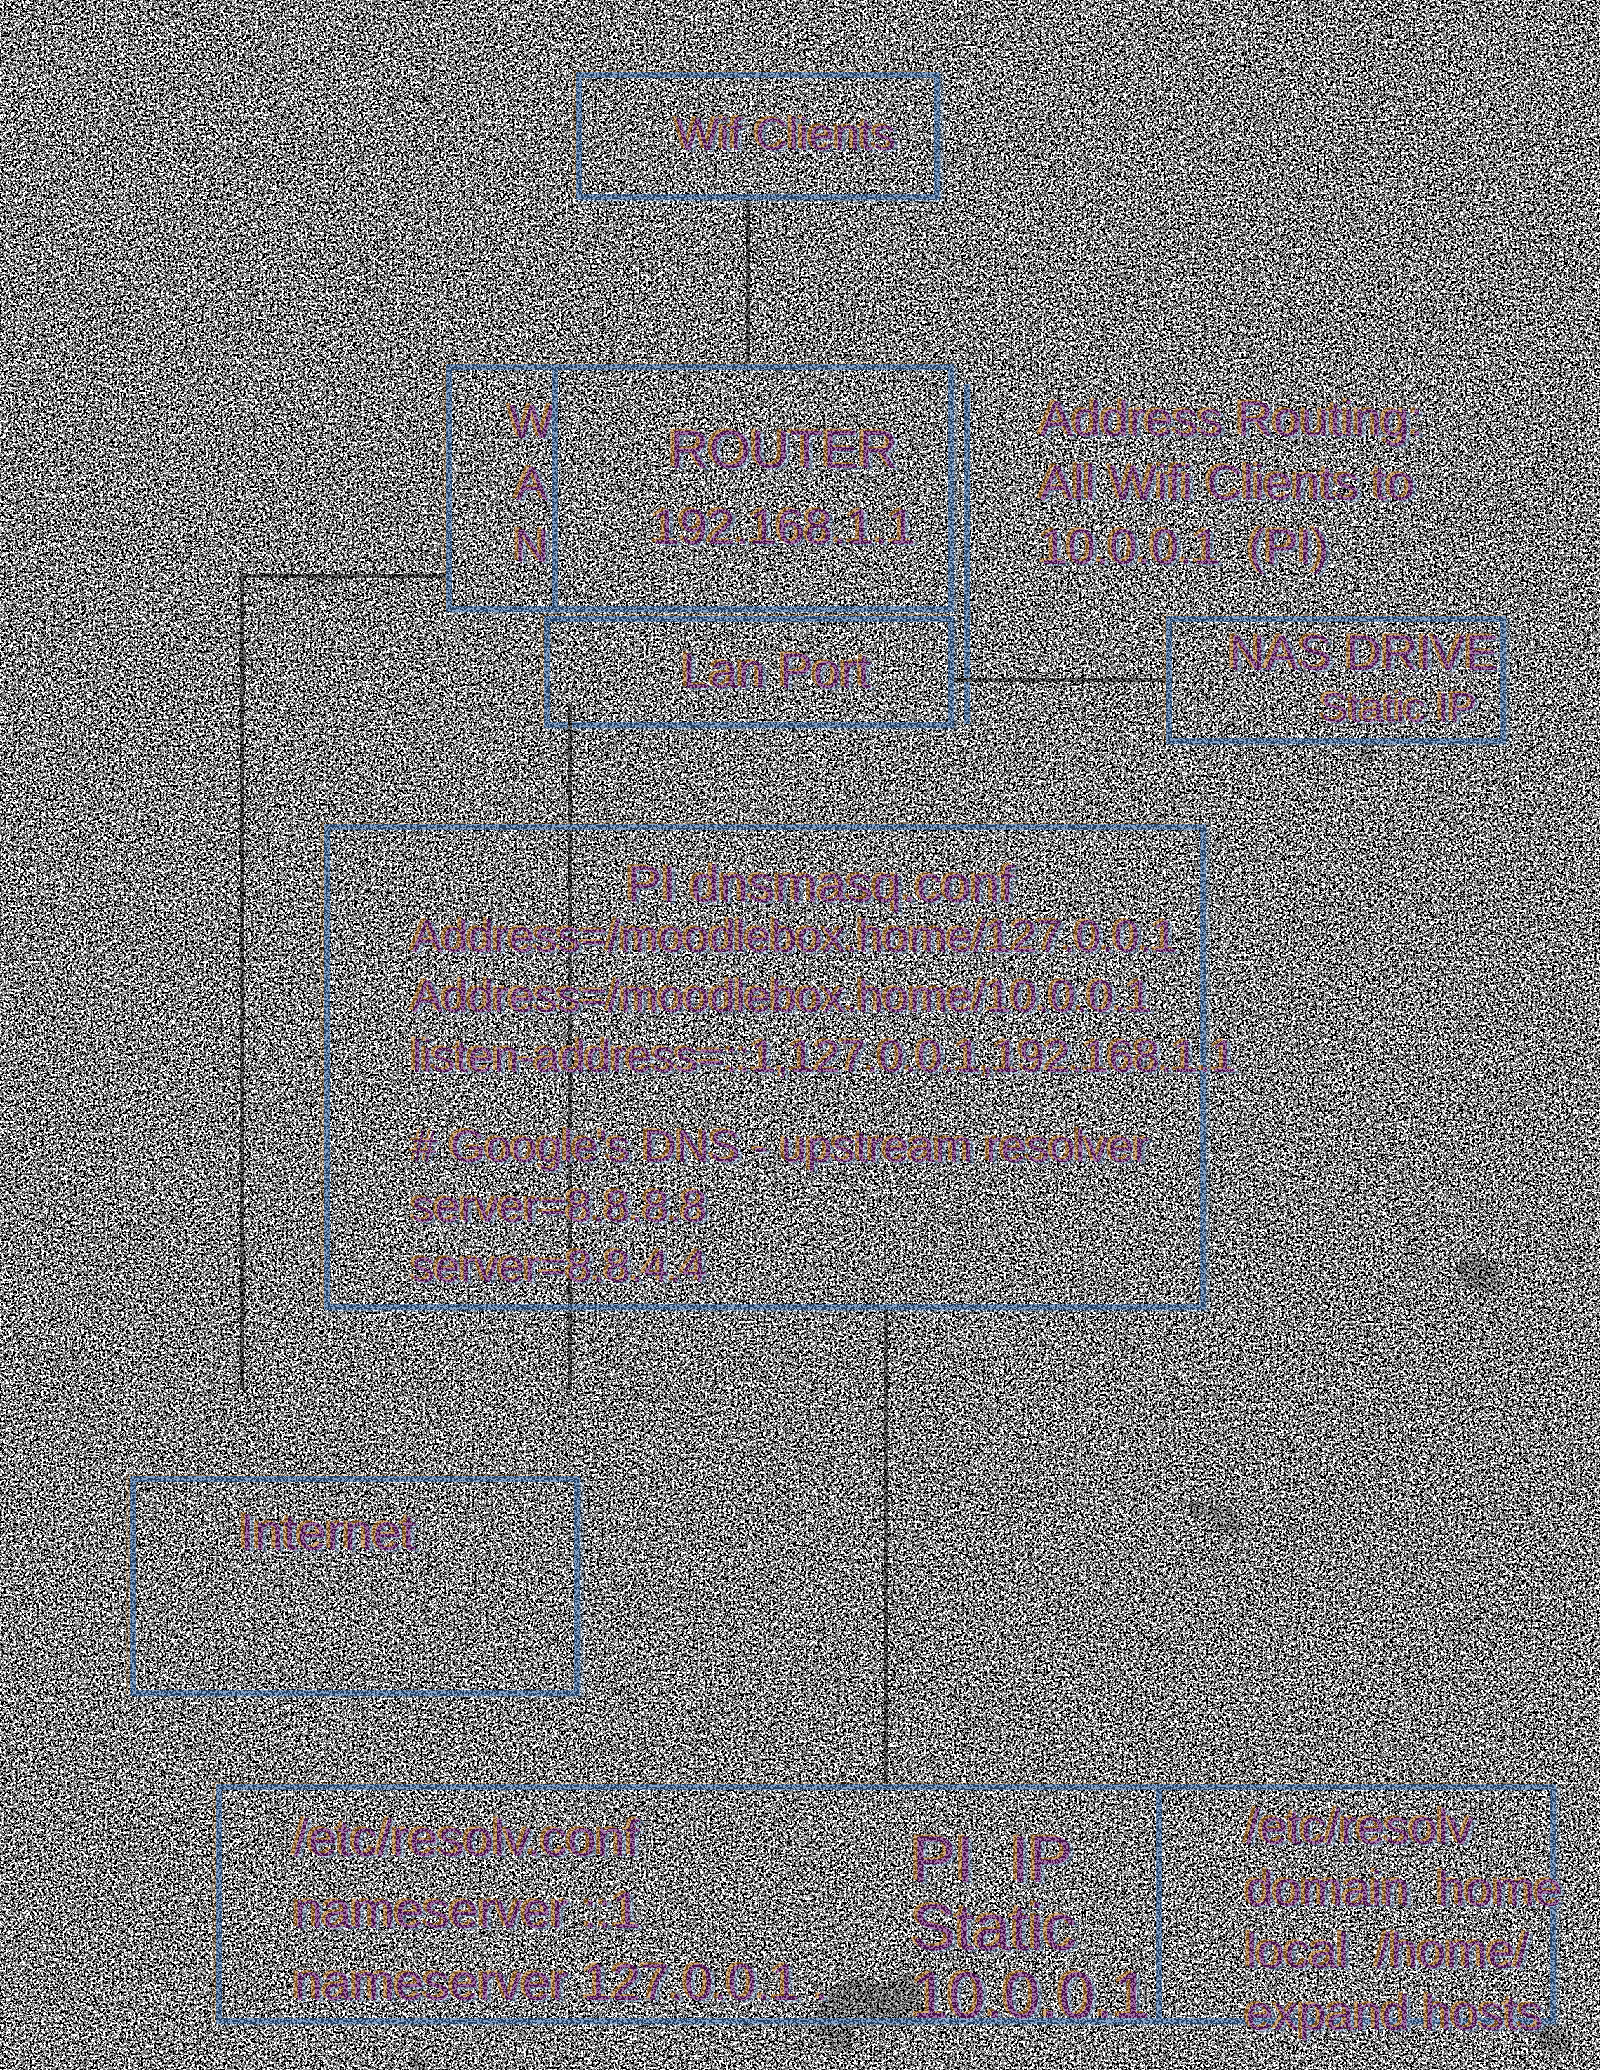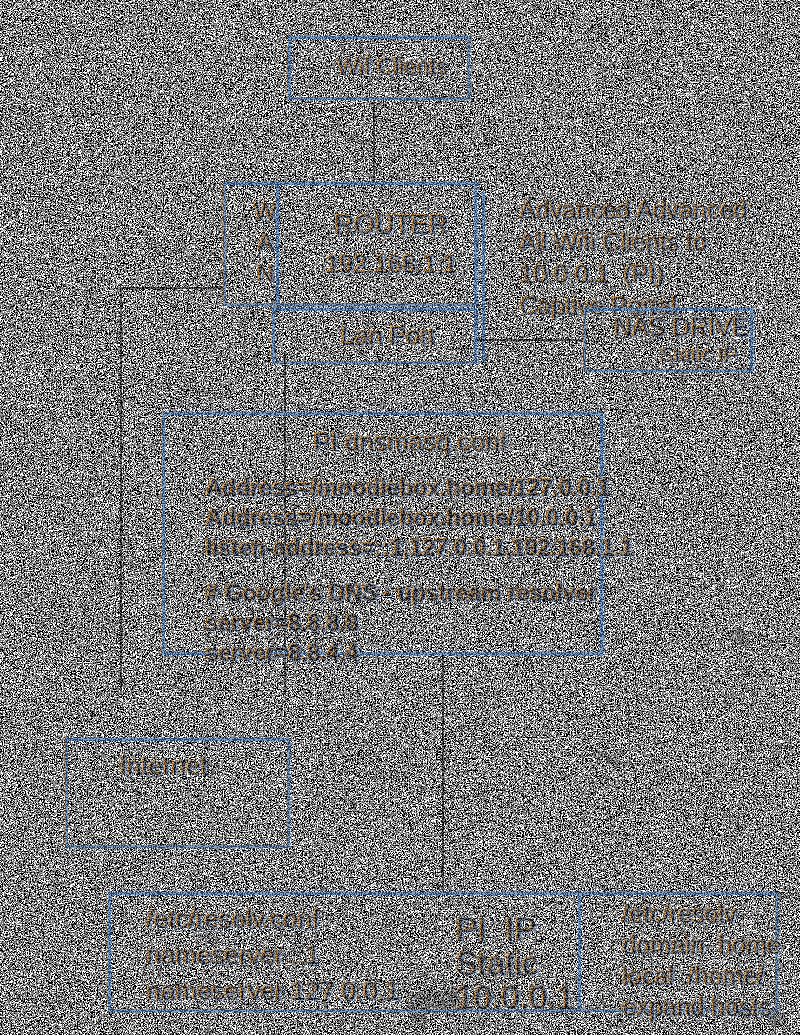--- a/index.html
+++ b/index.html
@@ -16,21 +16,21 @@
   .content{position:absolute;left:0;top:0;width:800px;height:1035px;z-index:2;}
 
   .box{
     position:absolute;
     border:3px solid #3c6ba6;
     box-sizing:border-box;
     box-shadow:-2px -1px 0 rgba(194,122,31,.30), 2px 1px 0 rgba(110,160,215,.30);
   }
   .t{
     white-space:pre;
-    color:#0f172a;
+    color:#701a75;
     text-shadow:-2px -1px 0 rgba(194,122,31,.88), 2px 1px 0 rgba(127,168,216,.62);
     line-height:1.2;
     padding-left:28px;
   }
   .hline,.vline{position:absolute;background:#141414;}
   .hline{height:2px;}
   .vline{width:2px;}
   .bline{position:absolute;background:#3c6ba6;}
 
   
@@ -56,21 +56,21 @@
   #lan-box .t{font-size:25px;}
 
   
   #nas-box{left:583px;top:308px;width:170px;height:64px;display:flex;flex-direction:column;align-items:center;justify-content:center;}
   #nas-name{font-size:25px;}
   #nas-detail{font-size:21px;margin-left:35px;}
 
   
   #dns-box{left:162px;top:412px;width:441px;height:243px;}
   #dns-title{position:absolute;left:0;top:12px;width:100%;text-align:center;font-size:26px;}
-  #dns-config{position:absolute;left:13px;top:60px;font-weight:bold;}
+  #dns-config{position:absolute;left:13px;top:40px;}
   .cfg-line{font-size:23px;height:30px;}
   .cfg-line.gap{height:15px;}
 
   
   #internet-box{left:65px;top:695px;width:225px;height:110px;margin-top:43px;}
   #internet-box .t{position:absolute;left:24px;top:10px;font-size:26px;}
 
   
   #bottom-box{left:108px;top:892px;width:670px;height:120px;}
   #bottom-divider{position:absolute;left:467px;top:0;width:3px;height:114px;background:#3c6ba6;}
@@ -137,24 +137,23 @@
       </div>
       <div id="router-divider"></div>
       <div id="router-body">
         <div class="t" id="router-name">ROUTER</div>
         <div class="t" id="router-ip">192.168.1.1</div>
       </div>
     </div>
 
     <div class="bline" id="adv-line"></div>
     <div id="adv-note">
-      <div class="t">Advanced Advanced:</div>
+      <div class="t">Address Routing:</div>
       <div class="t">All Wifi Clients to</div>
       <div class="t">10.0.0.1  (PI)</div>
-      <div class="t">Captive Portal</div>
     </div>
 
     <div class="box" id="lan-box">
       <div class="t">Lan Port</div>
     </div>
 
     <div class="hline" style="left:477px;top:339px;width:106px;"></div>
 
     <div class="box" id="nas-box">
       <div class="t" id="nas-name">NAS DRIVE</div>

